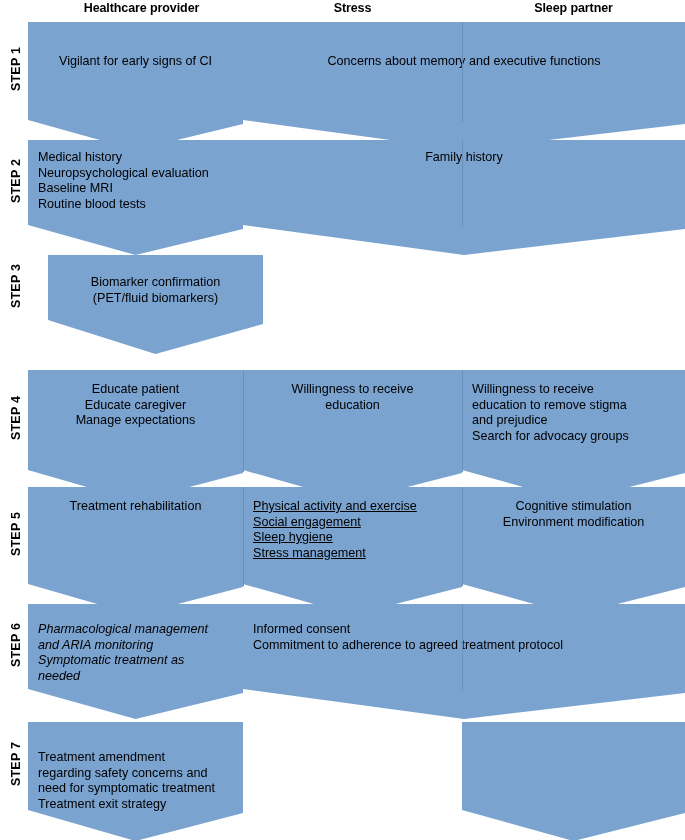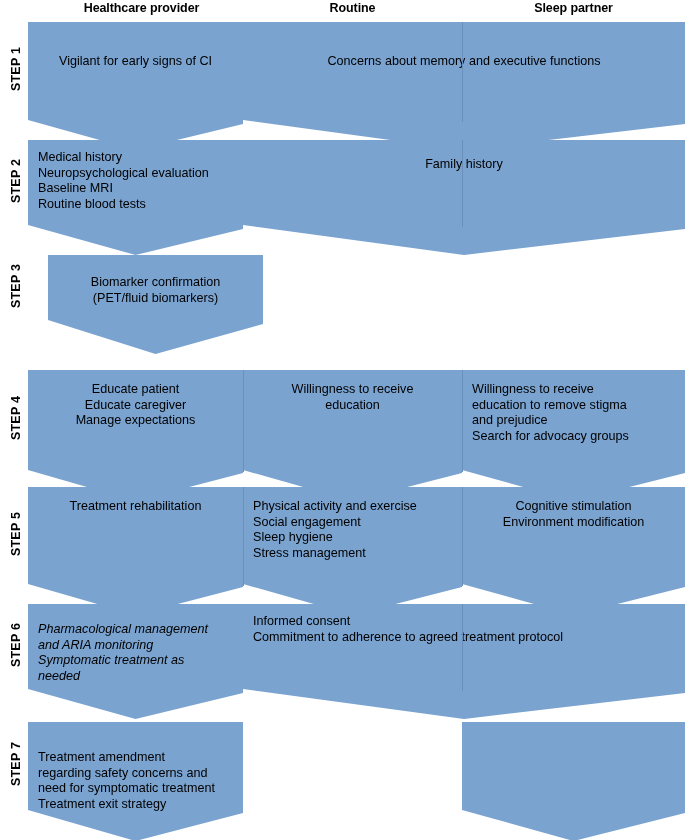--- a/index.html
+++ b/index.html
@@ -94,21 +94,21 @@
     background: #6a8fbb;
   }
 </style>
 </head>
 <body>
 
 <div id="diagram">
 
   <div class="col-headers">
     <div class="col-header h0">Healthcare provider</div>
-    <div class="col-header h1">Routine</div>
+    <div class="col-header h1">Stress</div>
     <div class="col-header h2">Sleep partner</div>
   </div>
 
   <div id="rows">
       <div class="step-row" style="top: 18px; height: 134px;">
         <div class="step-label" style="top: 0px; height: 102px; line-height: 32px;">STEP 1</div>
         <div class="chev-wrap" style="left: 28px; width: 215px; top: 4px; height: 128px;">
           <div class="chev">
             <svg viewBox="0 0 215 128" preserveAspectRatio="none">
               <polygon points="0,0 215,0 215,102 107.5,128 0,98" fill="#7aa3d0"></polygon>
@@ -138,21 +138,21 @@
 Neuropsychological evaluation
 Baseline MRI
 Routine blood tests</div>
         </div>
         <div class="chev-wrap" style="left: 243px; width: 442px; top: 4px; height: 115px;">
           <div class="chev">
             <svg viewBox="0 0 442 115" preserveAspectRatio="none">
               <polygon points="0,0 442,0 442,89 221,115 0,85" fill="#7aa3d0"></polygon>
             </svg>
           </div>
-          <div class="chev-text center" style="top: 17px; padding-left: 8px; padding-right: 8px;">Family history</div>
+          <div class="chev-text center" style="top: 10px; padding-left: 8px; padding-right: 8px;">Family history</div>
           <div class="divider" style="left: 219px; top: 0px; height: 87px; background: rgb(106, 143, 187);"></div>
         </div>
       </div>
       <div class="step-row" style="top: 251px; height: 105px;">
         <div class="step-label" style="top: 0px; height: 69px; line-height: 32px;">STEP 3</div>
         <div class="chev-wrap" style="left: 28px; width: 215px; top: 4px; height: 99px; margin-left: 20px;">
           <div class="chev">
             <svg viewBox="0 0 215 99" preserveAspectRatio="none">
               <polygon points="0,0 215,0 215,69 107.5,99 0,65" fill="#7aa3d0"></polygon>
             </svg>
@@ -205,21 +205,21 @@
             </svg>
           </div>
           <div class="chev-text center" style="top: 12px; padding-left: 8px; padding-right: 8px;">Treatment rehabilitation</div>
         </div>
         <div class="chev-wrap" style="left: 243px; width: 219px; top: 4px; height: 128px;">
           <div class="chev">
             <svg viewBox="0 0 219 128" preserveAspectRatio="none">
               <polygon points="0,0 219,0 219,100 109.5,128 0,97" fill="#7aa3d0"></polygon>
             </svg>
           </div>
-          <div class="chev-text left" style="top: 12px; padding-left: 10px; padding-right: 8px;">Physical activity and exercise
+          <div class="chev-text left" style="top: 12px; padding-left: 10px; padding-right: 8px; text-decoration: underline;">Physical activity and exercise
 Social engagement
 Sleep hygiene
 Stress management</div>
         </div>
         <div class="chev-wrap" style="left: 462px; width: 223px; top: 4px; height: 128px;">
           <div class="chev">
             <svg viewBox="0 0 223 128" preserveAspectRatio="none">
               <polygon points="0,0 223,0 223,100 111.5,128 0,97" fill="#7aa3d0"></polygon>
             </svg>
           </div>
@@ -241,21 +241,21 @@
 and ARIA monitoring
 Symptomatic treatment as
 needed</div>
         </div>
         <div class="chev-wrap" style="left: 243px; width: 442px; top: 4px; height: 115px;">
           <div class="chev">
             <svg viewBox="0 0 442 115" preserveAspectRatio="none">
               <polygon points="0,0 442,0 442,89 221,115 0,85" fill="#7aa3d0"></polygon>
             </svg>
           </div>
-          <div class="chev-text left" style="top: 10px; padding-left: 10px; padding-right: 8px;">Informed consent
+          <div class="chev-text left" style="top: 18px; padding-left: 10px; padding-right: 8px;">Informed consent
 Commitment to adherence to agreed treatment protocol</div>
           <div class="divider" style="left: 219px; top: 0px; height: 87px; background: rgb(106, 143, 187);"></div>
         </div>
       </div>
       <div class="step-row" style="top: 718px; height: 125px;">
         <div class="step-label" style="top: 0px; height: 92px; line-height: 32px;">STEP 7</div>
         <div class="chev-wrap" style="left: 28px; width: 215px; top: 4px; height: 119px;">
           <div class="chev">
             <svg viewBox="0 0 215 119" preserveAspectRatio="none">
               <polygon points="0,0 215,0 215,91 107.5,119 0,88" fill="#7aa3d0"></polygon>

